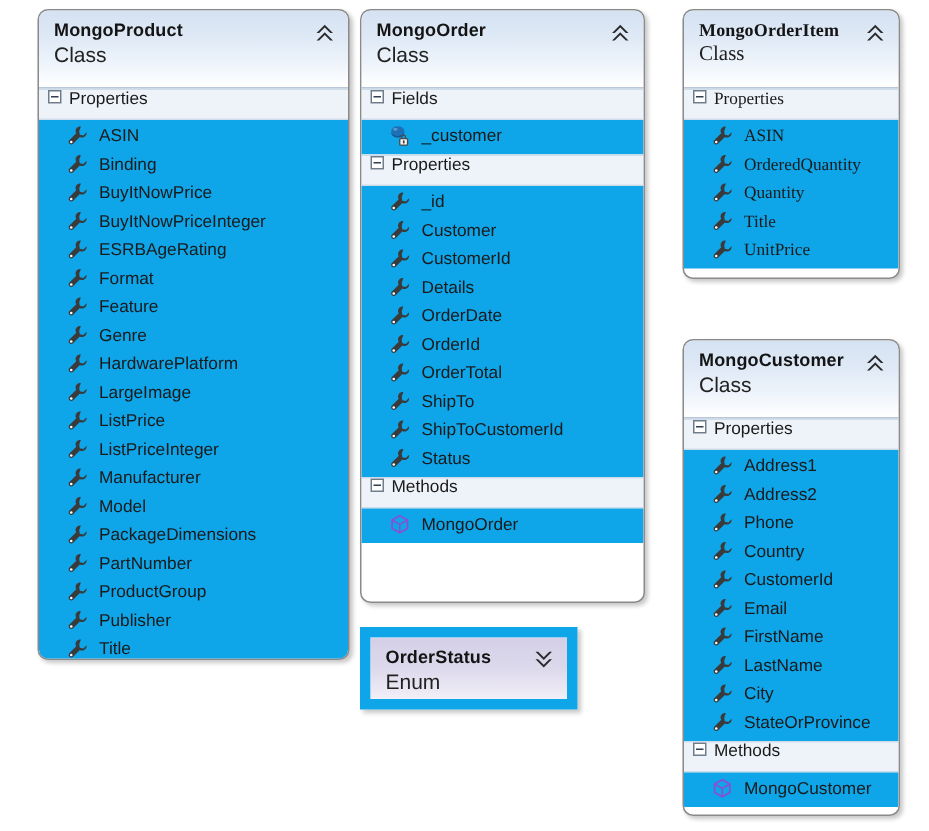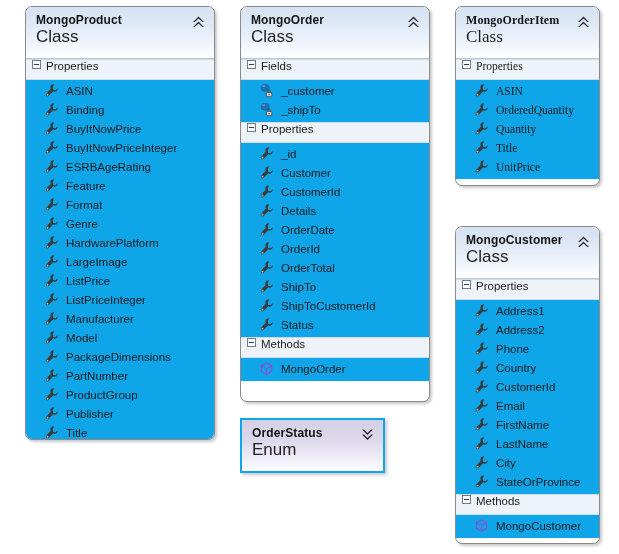--- a/index.html
+++ b/index.html
@@ -22,21 +22,21 @@
     position: absolute;
     box-sizing: border-box;
     background: #ffffff;
     border: 1px solid #8a8a8a;
     border-radius: 7px;
     box-shadow: 2px 2px 3px rgba(0,0,0,0.22);
     overflow: hidden;
   }
   .node.enum {
     border-radius: 0;
-    border: 2px solid #0ea5e9;
+    border: 7px solid #0ea5e9;
   }
 
   
   .node-header {
     position: relative;
     height: 52px;
     box-sizing: border-box;
     padding: 6px 10px 0 10px;
     background: linear-gradient(to bottom, #d5e2f2 0%, #dfe9f6 35%, #eef4fb 70%, #ffffff 100%);
     border-bottom: 1px solid #b9c7da;
@@ -48,21 +48,21 @@
   }
   .node-title {
     font-weight: bold;
     font-size: 12px;
     color: #141414;
     letter-spacing: 0.1px;
     line-height: 15px;
     padding-right: 22px;
   }
   .node-stereotype {
-    font-size: 17px;
+    font-size: 14px;
     color: #222222;
     line-height: 15px;
     margin-top: 1px;
   }
 
   
   .chevron {
     position: absolute;
     top: 8px;
     right: 8px;
@@ -121,21 +121,21 @@
     flex: 0 0 auto;
     position: relative;
   }
   .member .ico svg { display: block; }
   .member-label { line-height: 14px; }
 </style>
 </head>
 <body>
 
 <div id="canvas">
-    <div class="node" style="left: 25px; top: 6px; width: 190px; height: 434px;">
+    <div class="node" style="left: 25px; top: 6px; width: 208px; height: 434px;">
       <div class="node-header">
         <div class="node-title">MongoProduct</div>
         <div class="node-stereotype">Class</div>
         <div class="chevron">
           <svg width="14" height="14" viewBox="0 0 14 14">
             <path d="M1 7 L6.5 1.5 L12 7 L10.2 7 L6.5 3.4 L2.8 7 Z" fill="#2b2b2b"></path>
             <path d="M1 12 L6.5 6.5 L12 12 L10.2 12 L6.5 8.4 L2.8 12 Z" fill="#2b2b2b"></path>
           </svg>
         </div>
       </div>
@@ -189,30 +189,30 @@
           </span>
           <span class="member-label">ESRBAgeRating</span>
         </div>
         <div class="member">
           <span class="ico">
             <svg width="15" height="15" viewBox="0 0 15 15">
               <path d="M9.9 1.4 C7.9 1.1 6.2 2.7 6.4 4.6 C6.45 5.1 6.6 5.5 6.85 5.85 L2.3 10.4 C1.6 11.1 1.6 12.1 2.3 12.8 C3.0 13.5 4.0 13.5 4.7 12.8 L9.25 8.25 C9.6 8.5 10.05 8.65 10.5 8.7 C12.4 8.9 14.0 7.2 13.7 5.2 L11.6 7.3 L9.2 6.9 L8.8 4.5 Z" fill="#3a3a3a"></path>
               <circle cx="3.5" cy="11.6" r="0.85" fill="#ffffff"></circle>
             </svg>
           </span>
+          <span class="member-label">Format</span>
+        </div>
+        <div class="member">
+          <span class="ico">
+            <svg width="15" height="15" viewBox="0 0 15 15">
+              <path d="M9.9 1.4 C7.9 1.1 6.2 2.7 6.4 4.6 C6.45 5.1 6.6 5.5 6.85 5.85 L2.3 10.4 C1.6 11.1 1.6 12.1 2.3 12.8 C3.0 13.5 4.0 13.5 4.7 12.8 L9.25 8.25 C9.6 8.5 10.05 8.65 10.5 8.7 C12.4 8.9 14.0 7.2 13.7 5.2 L11.6 7.3 L9.2 6.9 L8.8 4.5 Z" fill="#3a3a3a"></path>
+              <circle cx="3.5" cy="11.6" r="0.85" fill="#ffffff"></circle>
+            </svg>
+          </span>
           <span class="member-label">Feature</span>
-        </div>
-        <div class="member">
-          <span class="ico">
-            <svg width="15" height="15" viewBox="0 0 15 15">
-              <path d="M9.9 1.4 C7.9 1.1 6.2 2.7 6.4 4.6 C6.45 5.1 6.6 5.5 6.85 5.85 L2.3 10.4 C1.6 11.1 1.6 12.1 2.3 12.8 C3.0 13.5 4.0 13.5 4.7 12.8 L9.25 8.25 C9.6 8.5 10.05 8.65 10.5 8.7 C12.4 8.9 14.0 7.2 13.7 5.2 L11.6 7.3 L9.2 6.9 L8.8 4.5 Z" fill="#3a3a3a"></path>
-              <circle cx="3.5" cy="11.6" r="0.85" fill="#ffffff"></circle>
-            </svg>
-          </span>
-          <span class="member-label">Format</span>
         </div>
         <div class="member">
           <span class="ico">
             <svg width="15" height="15" viewBox="0 0 15 15">
               <path d="M9.9 1.4 C7.9 1.1 6.2 2.7 6.4 4.6 C6.45 5.1 6.6 5.5 6.85 5.85 L2.3 10.4 C1.6 11.1 1.6 12.1 2.3 12.8 C3.0 13.5 4.0 13.5 4.7 12.8 L9.25 8.25 C9.6 8.5 10.05 8.65 10.5 8.7 C12.4 8.9 14.0 7.2 13.7 5.2 L11.6 7.3 L9.2 6.9 L8.8 4.5 Z" fill="#3a3a3a"></path>
               <circle cx="3.5" cy="11.6" r="0.85" fill="#ffffff"></circle>
             </svg>
           </span>
           <span class="member-label">Genre</span>
         </div>
@@ -339,33 +339,20 @@
               <ellipse cx="6.2" cy="4.2" rx="4.3" ry="3.1" fill="#1f6fb5"></ellipse>
               <path d="M1.9 4.2 C1.9 6.0 3.8 7.4 6.2 7.4 C8.6 7.4 10.5 6.0 10.5 4.2 L10.5 5.6 C10.5 7.3 8.6 8.6 6.2 8.6 C3.8 8.6 1.9 7.3 1.9 5.6 Z" fill="#17568f"></path>
               <ellipse cx="4.6" cy="3.2" rx="1.5" ry="0.9" fill="#6ca9da" opacity="0.75"></ellipse>
               <rect x="7.5" y="9.4" width="5.2" height="4.3" rx="0.6" fill="#f4f4f4" stroke="#4a4a4a" stroke-width="0.9"></rect>
               <path d="M8.9 9.4 L8.9 8.3 A1.2 1.2 0 0 1 11.3 8.3 L11.3 9.4" fill="none" stroke="#4a4a4a" stroke-width="0.9"></path>
               <rect x="9.6" y="10.6" width="1.1" height="2" fill="#3a3a3a"></rect>
             </svg>
           </span>
           <span class="member-label">_customer</span>
         </div>
-        <div class="member">
-          <span class="ico">
-            <svg width="15" height="15" viewBox="0 0 15 15">
-              <ellipse cx="6.2" cy="4.2" rx="4.3" ry="3.1" fill="#1f6fb5"></ellipse>
-              <path d="M1.9 4.2 C1.9 6.0 3.8 7.4 6.2 7.4 C8.6 7.4 10.5 6.0 10.5 4.2 L10.5 5.6 C10.5 7.3 8.6 8.6 6.2 8.6 C3.8 8.6 1.9 7.3 1.9 5.6 Z" fill="#17568f"></path>
-              <ellipse cx="4.6" cy="3.2" rx="1.5" ry="0.9" fill="#6ca9da" opacity="0.75"></ellipse>
-              <rect x="7.5" y="9.4" width="5.2" height="4.3" rx="0.6" fill="#f4f4f4" stroke="#4a4a4a" stroke-width="0.9"></rect>
-              <path d="M8.9 9.4 L8.9 8.3 A1.2 1.2 0 0 1 11.3 8.3 L11.3 9.4" fill="none" stroke="#4a4a4a" stroke-width="0.9"></path>
-              <rect x="9.6" y="10.6" width="1.1" height="2" fill="#3a3a3a"></rect>
-            </svg>
-          </span>
-          <span class="member-label">_shipTo</span>
-        </div>
       </div>
       <div class="compartment-head">
         <span class="expander"></span>
         <span>Properties</span>
       </div>
       <div class="members">
         <div class="member">
           <span class="ico">
             <svg width="15" height="15" viewBox="0 0 15 15">
               <path d="M9.9 1.4 C7.9 1.1 6.2 2.7 6.4 4.6 C6.45 5.1 6.6 5.5 6.85 5.85 L2.3 10.4 C1.6 11.1 1.6 12.1 2.3 12.8 C3.0 13.5 4.0 13.5 4.7 12.8 L9.25 8.25 C9.6 8.5 10.05 8.65 10.5 8.7 C12.4 8.9 14.0 7.2 13.7 5.2 L11.6 7.3 L9.2 6.9 L8.8 4.5 Z" fill="#3a3a3a"></path>

